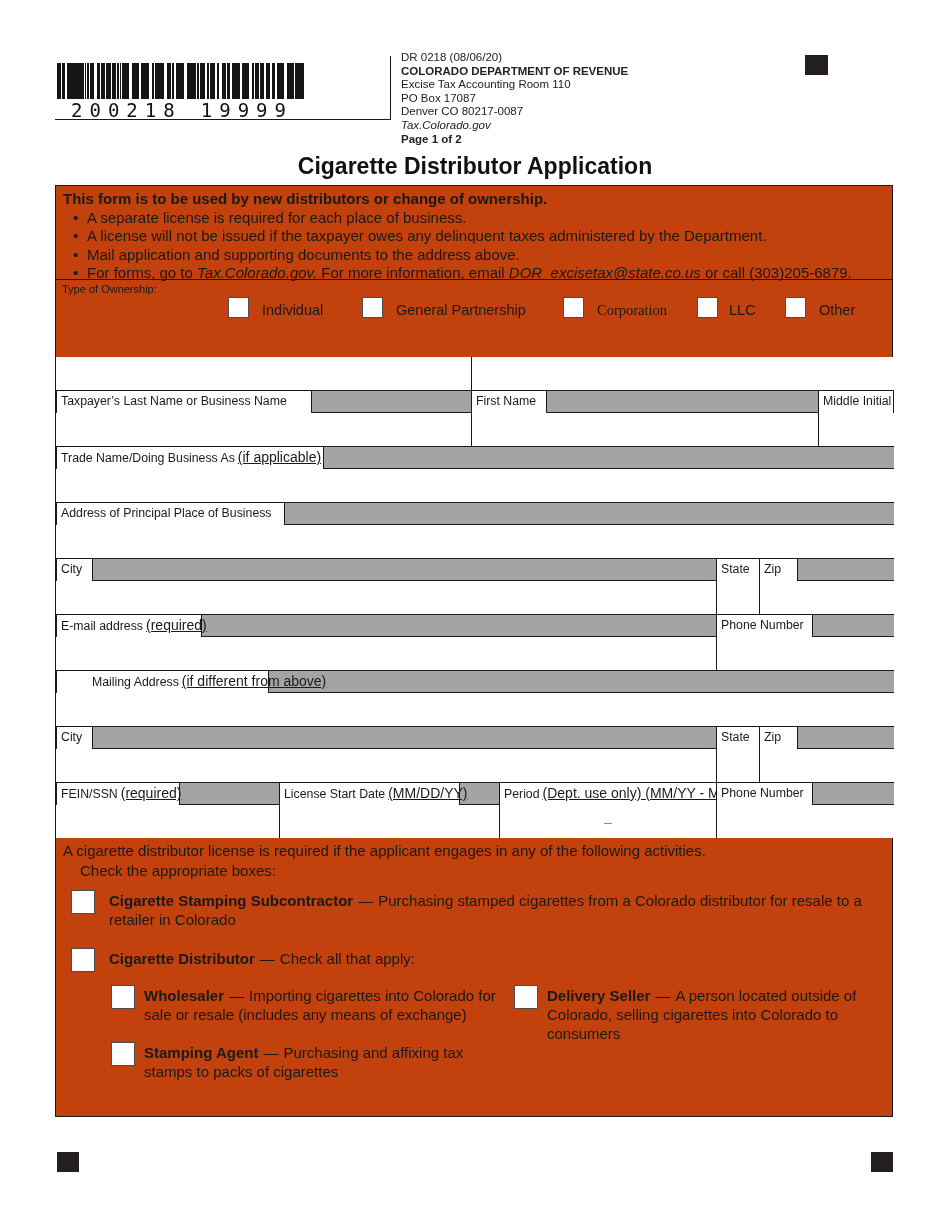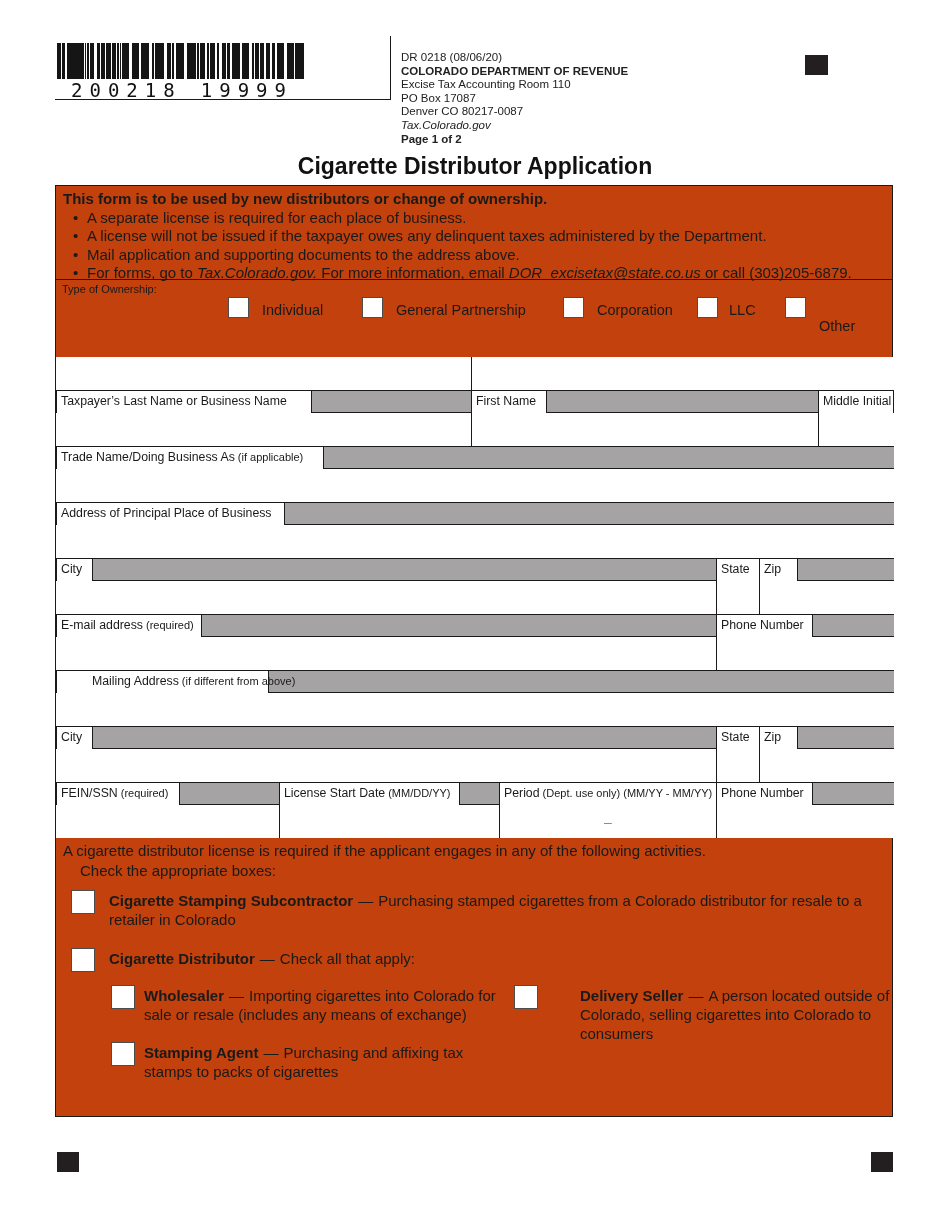--- a/index.html
+++ b/index.html
@@ -1,20 +1,20 @@
 <!DOCTYPE html>
 <html><head>
 <meta charset="utf-8">
 <style>
   * { margin:0; padding:0; box-sizing:border-box; }
   body { width:950px; height:1230px; background:#ffffff; position:relative;
          font-family:"Liberation Sans", sans-serif; color:#1a1a1a; }
 
   
-  .barcode-frame { position:absolute; left:55px; top:36px; width:336px; height:64px;
+  .barcode-frame { position:absolute; left:55px; top:56px; width:336px; height:64px;
                    border-right:1.5px solid #1a1a1a; border-bottom:1.5px solid #1a1a1a;text-decoration:underline; }
   .barcode-bars { position:absolute; left:2px; top:7px; width:250px; height:36px;
     background:
       repeating-linear-gradient(90deg, #151515 0 2px, rgba(0,0,0,0) 2px 5px),
       repeating-linear-gradient(90deg, #151515 0 4px, rgba(0,0,0,0) 4px 11px),
       repeating-linear-gradient(90deg, #151515 0 1px, rgba(0,0,0,0) 1px 7px),
       repeating-linear-gradient(90deg, #151515 0 3px, rgba(0,0,0,0) 3px 17px);
   }
   .barcode-digits { position:absolute; left:2px; top:43px; width:250px; display:flex;
     justify-content:space-between; padding:0 14px;
@@ -43,21 +43,21 @@
   .cb { position:absolute; background:#fff; border:1.6px solid #4d4d4d; }
   .cb.sm { width:21px; height:21px; }
   .cb.lg { width:24px; height:24px; }
   .own-opt { position:absolute; top:22px; font-size:14.5px; }
 
   
   .hrow { position:absolute; left:0; width:838px; height:23px; background:#a5a3a4;
           border-top:1.5px solid #1a1a1a; border-bottom:1px solid #1a1a1a; }
   .lbl { position:absolute; top:-1px; height:24px; background:#fff; border:1.2px solid #1a1a1a;
          font-size:12.3px; line-height:21px; padding:0 4px; white-space:nowrap; overflow:visible; }
-  .lbl .note { font-size:11px; margin-left:3px; }
+  .lbl .note { font-size:14px; margin-left:3px;text-decoration:underline; }
   .irow { position:absolute; left:0; width:838px; background:#fff; }
   .cell { position:absolute; top:0; height:100%; }
   .bl { border-left:1.2px solid #1a1a1a; }
   .dash-center { display:flex; align-items:center; justify-content:center; font-size:14px; color:#8a8a8a; }
 
   
   .act-text { position:absolute; font-size:15px; line-height:19px; }
   .sep { margin:0 5px; }
 </style>
 </head>
@@ -97,25 +97,25 @@
     </ul>
   </div>
 
   <div class="own">
     <div class="own-label">Type of Ownership:</div>
     <div class="cb sm" style="left:172px; top:17px;"></div>
     <div class="own-opt" style="left:206px;">Individual</div>
     <div class="cb sm" style="left:306px; top:17px;"></div>
     <div class="own-opt" style="left:340px;">General Partnership</div>
     <div class="cb sm" style="left:507px; top:17px;"></div>
-    <div class="own-opt" style="left:541px;">Corporation</div>
+    <div class="own-opt" style="left:541px;font-family:Liberation Serif, serif;">Corporation</div>
     <div class="cb sm" style="left:641px; top:17px;"></div>
     <div class="own-opt" style="left:673px;">LLC</div>
     <div class="cb sm" style="left:729px; top:17px;"></div>
-    <div class="own-opt" style="left:763px;margin-top:16px;">Other</div>
+    <div class="own-opt" style="left:763px;">Other</div>
   </div>
 
   <div class="irow" style="top:171px; height:33px;">
     <div class="cell" style="left:0; width:415px;"></div>
     <div class="cell bl" style="left:415px; width:423px;"></div>
   </div>
 
   <div class="hrow" style="top:204px;">
     <span class="lbl" style="left:0; width:256px;"><span>Taxpayer’s Last Name or Business Name</span></span>
     <span class="lbl" style="left:415px; width:76px;"><span>First Name</span></span>
@@ -206,21 +206,21 @@
   <div class="act-text" style="left:53px; top:763px; width:787px;">
     <b>Cigarette Distributor</b><span class="sep">—</span><span>Check all that apply:</span>
   </div>
 
   <div class="cb lg" style="left:55px; top:799px;"></div>
   <div class="act-text" style="left:88px; top:800px; width:370px;">
     <b>Wholesaler</b><span class="sep">—</span><span>Importing cigarettes into Colorado for sale or resale (includes any means of exchange)</span>
   </div>
 
   <div class="cb lg" style="left:458px; top:799px;"></div>
-  <div class="act-text" style="left:491px; top:800px; width:332px;margin-left:33px;">
+  <div class="act-text" style="left:491px; top:800px; width:332px;">
     <b>Delivery Seller</b><span class="sep">—</span><span>A person located outside of Colorado, selling cigarettes into Colorado to consumers</span>
   </div>
 
   <div class="cb lg" style="left:55px; top:856px;"></div>
   <div class="act-text" style="left:88px; top:857px; width:348px;">
     <b>Stamping Agent</b><span class="sep">—</span><span>Purchasing and affixing tax stamps to packs of cigarettes</span>
   </div>
 
 </div>
 

